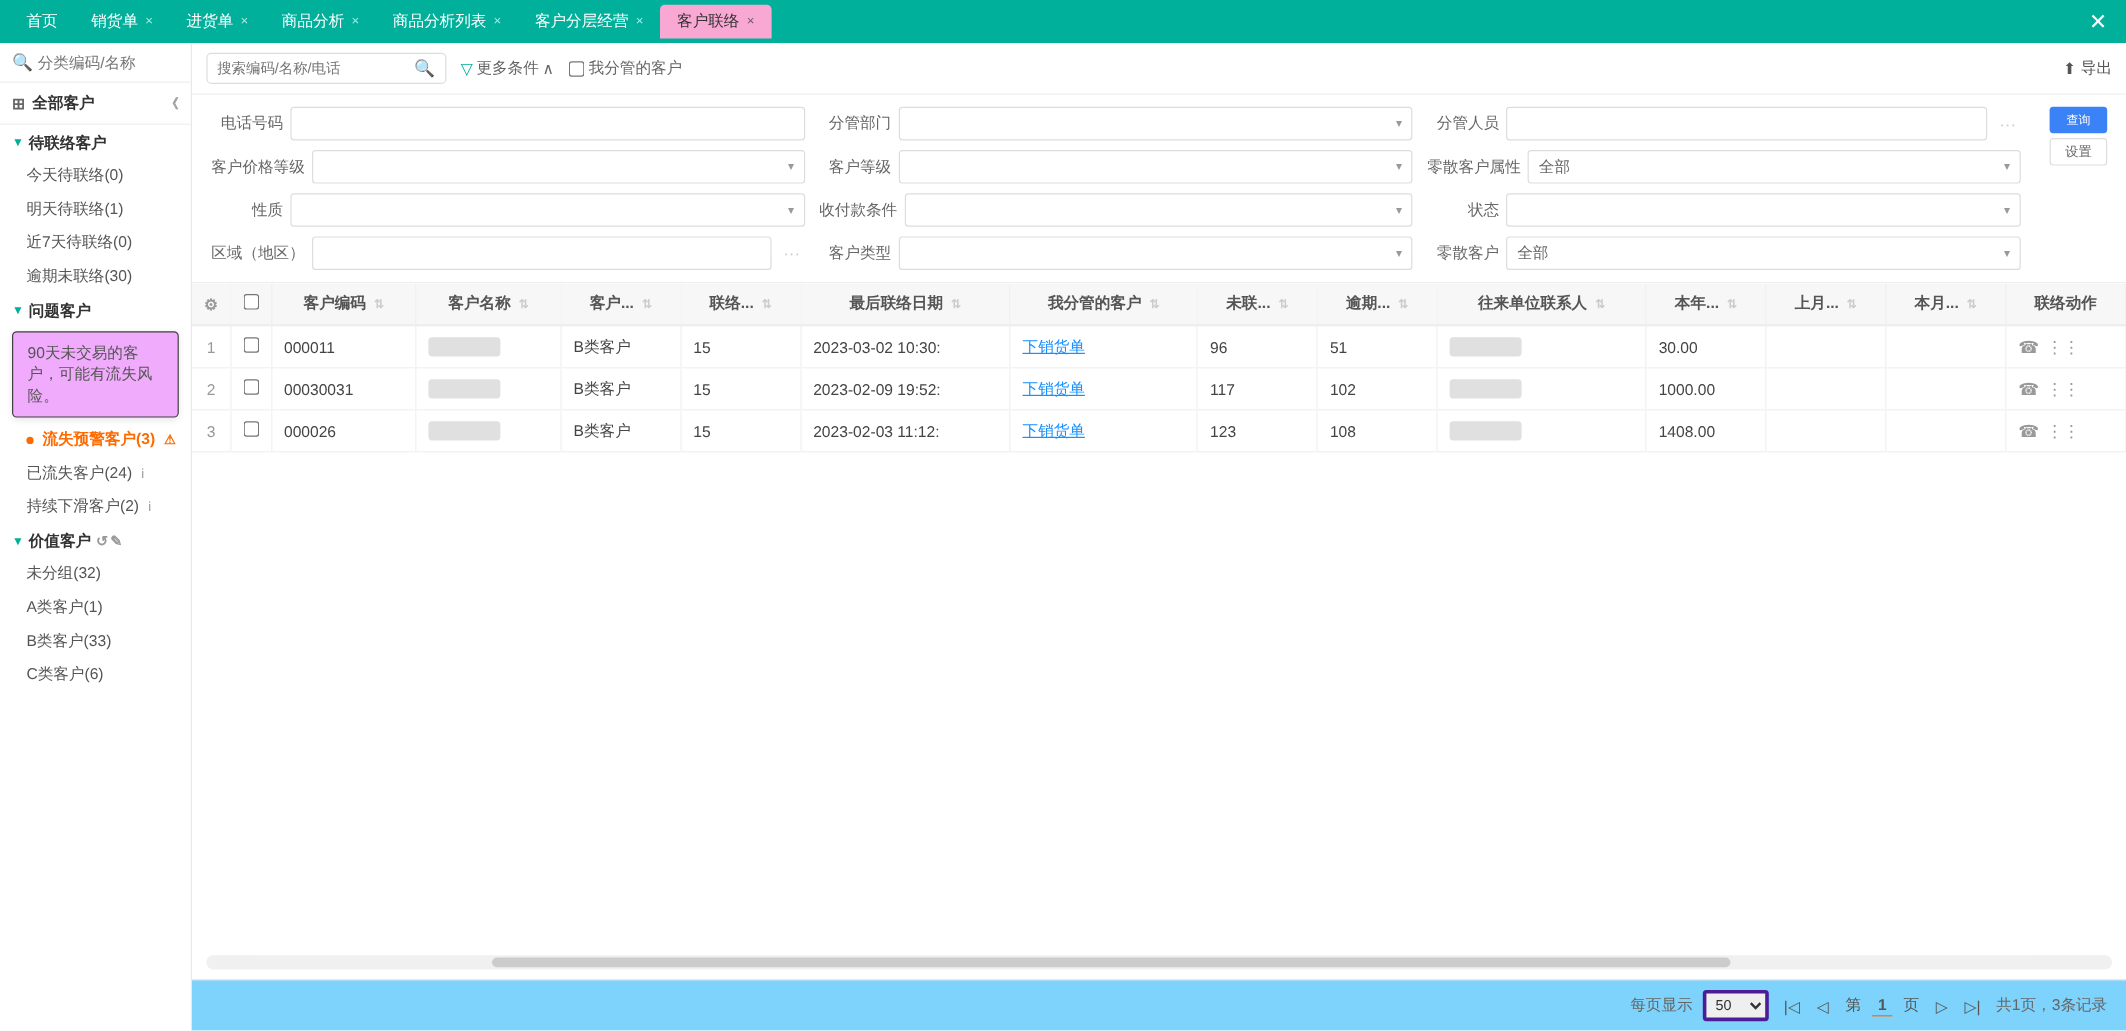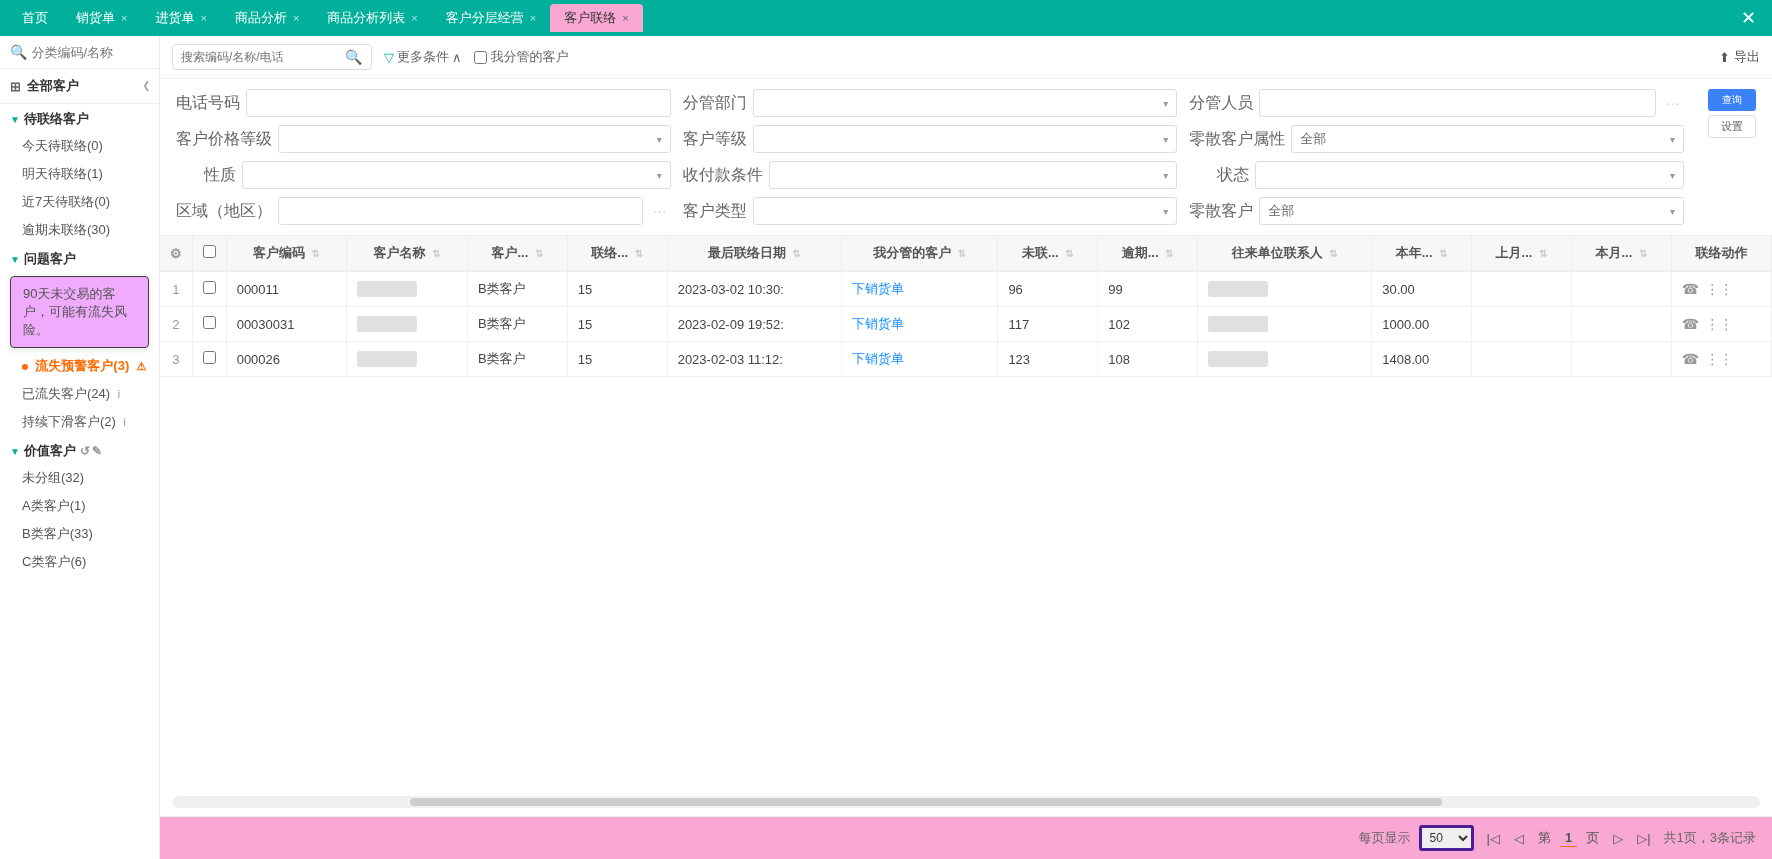--- a/index.html
+++ b/index.html
@@ -196,21 +196,21 @@
       gap: 12px;
     }
     .adv-filter-field {
       display: flex;
       align-items: center;
       gap: 6px;
       flex: 1;
     }
     .adv-filter-field label {
       color: #666;
-      font-size: 16px;
+      font-size: 13px;
       white-space: nowrap;
       min-width: 60px;
       text-align: right;
     }
     .adv-filter-field input,
     .adv-filter-field .select-box {
       flex: 1;
       border: 1px solid #ddd;
       border-radius: 3px;
       padding: 4px 8px;
@@ -293,30 +293,31 @@
       border-bottom: 1px solid #f0f0f0;
     }
     tbody td {
       padding: 8px 10px;
       color: #444;
       white-space: nowrap;
       border-right: 1px solid #f0f0f0;
     }
     .link-cell {
       color: #1890ff;
+      text-decoration: underline;
       cursor: pointer;
     }
 
     
     .pagination-bar {
       display: flex;
       align-items: center;
       justify-content: flex-end;
       padding: 8px 16px;
-      background: #f9a8d4;
+      background: #7dd3fc;
       border-top: 1px solid #eee;
       gap: 8px;
       font-size: 12px;
       color: #666;
     }
     .pagination-bar select {
       border: 3px solid #4c1d95;
       border-radius: 3px;
       padding: 2px 4px;
       font-size: 12px;
@@ -686,21 +687,21 @@
       <td class="checkbox-cell">
         <input type="checkbox" style="">
       </td>
       <td>000011</td>
       <td><span class="blurred-text">&nbsp;&nbsp;&nbsp;&nbsp;&nbsp;&nbsp;&nbsp;&nbsp;&nbsp;&nbsp;</span></td>
       <td>B类客户</td>
       <td>15</td>
       <td>2023-03-02 10:30:</td>
       <td><span class="link-cell">下销货单</span></td>
       <td>96</td>
-      <td>99</td>
+      <td>51</td>
       <td><span class="blurred-text">&nbsp;&nbsp;&nbsp;&nbsp;&nbsp;&nbsp;&nbsp;&nbsp;&nbsp;&nbsp;</span></td>
       <td>30.00</td>
       <td></td>
       <td></td>
       <td>
         <div class="action-icons">
           <span class="action-icon" title="联系">☎</span>
           <span class="action-icon" title="更多">⋮⋮</span>
         </div>
       </td>

